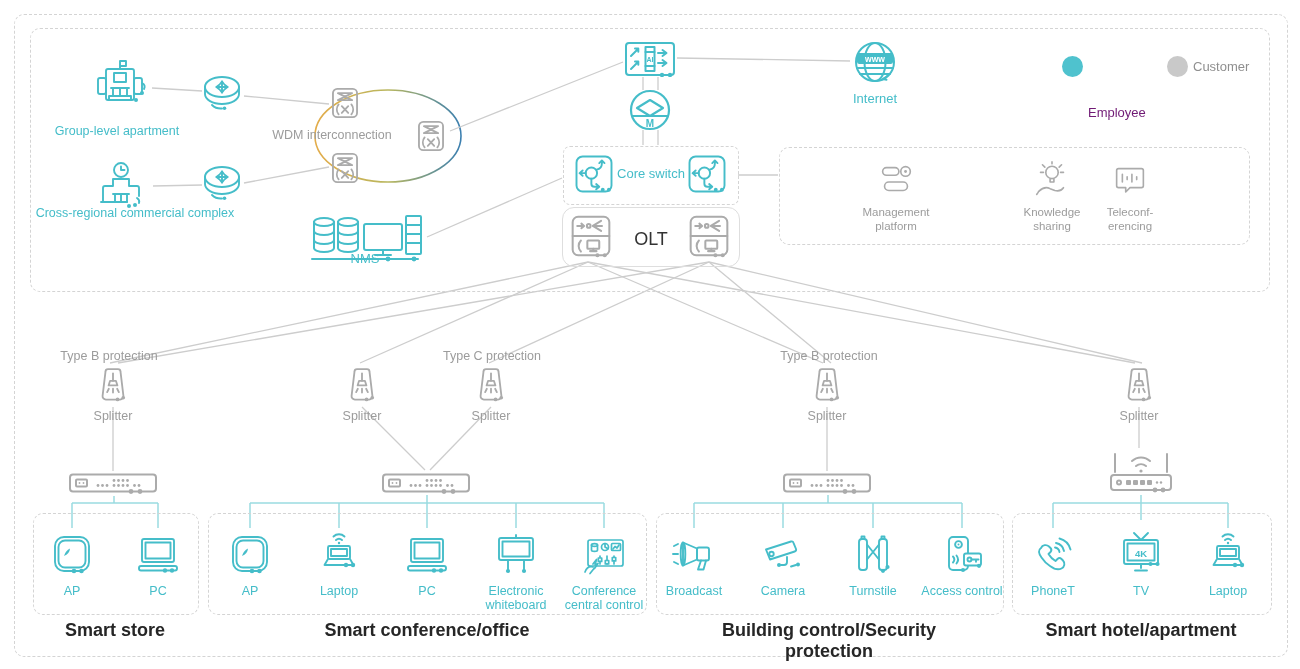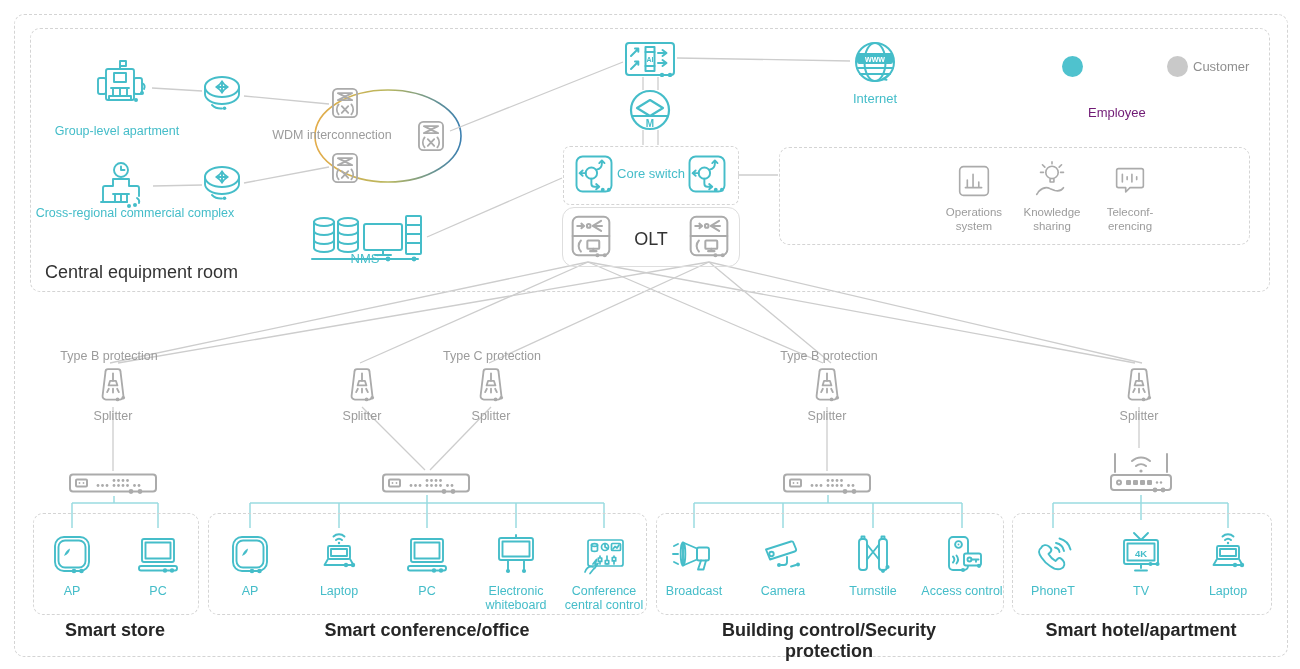--- a/index.html
+++ b/index.html
@@ -252,47 +252,48 @@
       <circle cx="21.5" cy="13" r="2"></circle>
       <path d="M26 13 l9 -5.5 M26 13 h10 M26 13 l9 5.5"></path>
       <path d="M13 29 a8.5 8.5 0 0 0 0 12"></path>
       <rect x="20" y="29" width="13" height="9" rx="1"></rect>
       <path d="M26.5 38 v2.5 M23 40.5 h7"></path>
       <circle cx="31" cy="45" r="2.2" fill="currentColor" stroke="none"></circle>
       <circle cx="39" cy="45" r="2.2" fill="currentColor" stroke="none"></circle>
     </svg>
   </div>
 
-  <div class="lbl dark f15" style="left:45px;top:262px;width:220px;text-align:left;">Central equipment room</div>
 
   <div class="icon ic-teal" style="left:851px;top:40px;">
     <svg width="48" height="48" viewBox="0 0 48 48" fill="none" stroke="currentColor" stroke-width="2" stroke-linecap="round" stroke-linejoin="round">
       <circle cx="24" cy="22" r="19"></circle>
       <path d="M24 3 a10.5 19 0 0 0 0 38 M24 3 a10.5 19 0 0 1 0 38"></path>
       <path d="M6 28 h36 M9 34 h30"></path>
       <rect x="6" y="13" width="36" height="11" rx="2.5" fill="currentColor" stroke="none"></rect>
       <text x="24" y="22" font-size="8.5" font-weight="bold" fill="#fff" stroke="none" text-anchor="middle">www</text>
       <path d="M38 34 a18 18 0 0 1 -6 5 l3.5 .8"></path>
     </svg>
   </div>
   <div class="lbl teal f13" style="left:825px;top:92px;width:100px;">Internet</div>
 
   <div class="legend-dot" style="left:1062px;top:56px;background:#4fc2ce;"></div>
   <div class="lbl gray f13" style="left:1088px;top:60px;width:70px;text-align:left;color:#701a75;margin-top:46px;">Employee</div>
   <div class="legend-dot" style="left:1167px;top:56px;background:#c9c9c9;"></div>
   <div class="lbl gray f13" style="left:1193px;top:60px;width:70px;text-align:left;color:#8f8f8f;">Customer</div>
 
-  <div class="svc" style="left:935px;top:160px;">
+  <div class="svc" style="left:857px;top:160px;">
     <div class="si ic-gray">
       <svg width="42" height="42" viewBox="0 0 44 44" fill="none" stroke="currentColor" stroke-width="1.7" stroke-linecap="round" stroke-linejoin="round" style="margin:0 auto;display:block;">
-        <rect x="7" y="7" width="30" height="30" rx="4"></rect>
-        <path d="M15 29 v-8 M21 29 v-14 M27 29 v-6 M13 29 h17"></path>
+        <rect x="8" y="8" width="17" height="8" rx="4"></rect>
+        <circle cx="32" cy="12" r="5"></circle>
+          <circle cx="32" cy="12" r="1.5" fill="currentColor" stroke="none"></circle>
+        <rect x="10" y="23" width="24" height="9" rx="4.5"></rect>
       </svg>
       </div>
-    <div class="sl">Operations system</div>
+    <div class="sl">Management platform</div>
   </div>
   <div class="svc" style="left:1013px;top:160px;">
     <div class="si ic-gray">
       <svg width="42" height="42" viewBox="0 0 44 44" fill="none" stroke="currentColor" stroke-width="1.7" stroke-linecap="round" stroke-linejoin="round" style="margin:0 auto;display:block;">
         <circle cx="22" cy="13" r="6.5"></circle>
         <path d="M20 20 v3 h4 v-3"></path>
         <path d="M12 5 l2.5 2.5 M32 5 l-2.5 2.5 M10 13 h3 M34 13 h-3 M22 2 v2"></path>
         <path d="M8 33 c4-4 8-5 12-3 l5 2 c4 1 7 0 9-3"></path>
         <path d="M8 33 q-1 2 -2 3"></path>
       </svg>

